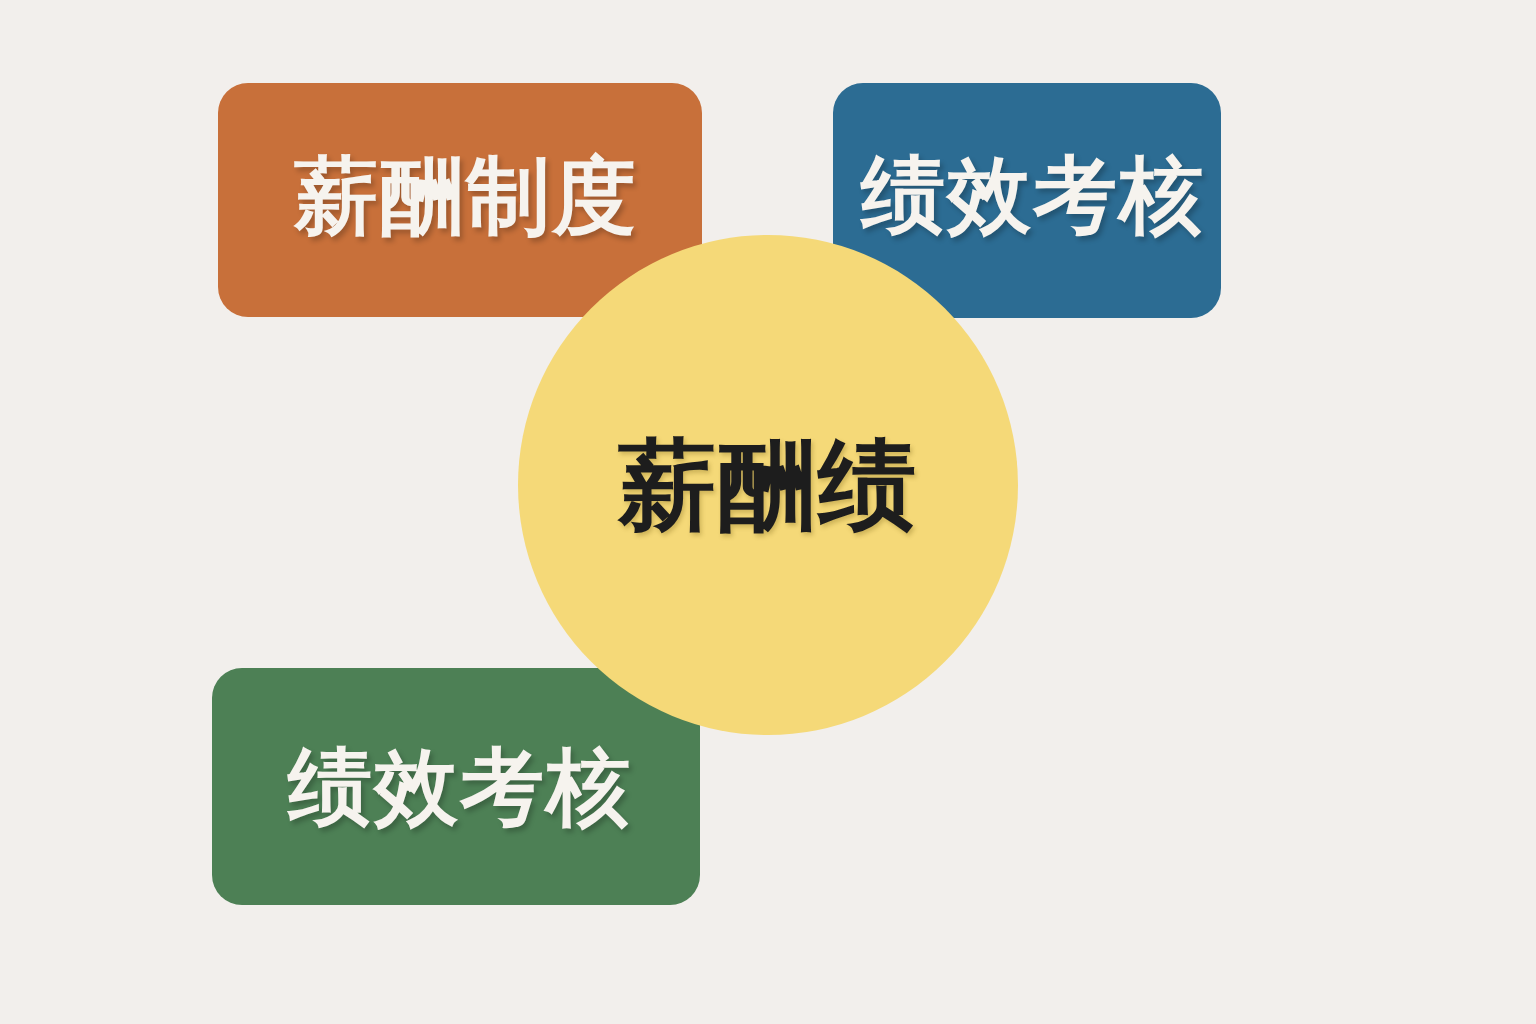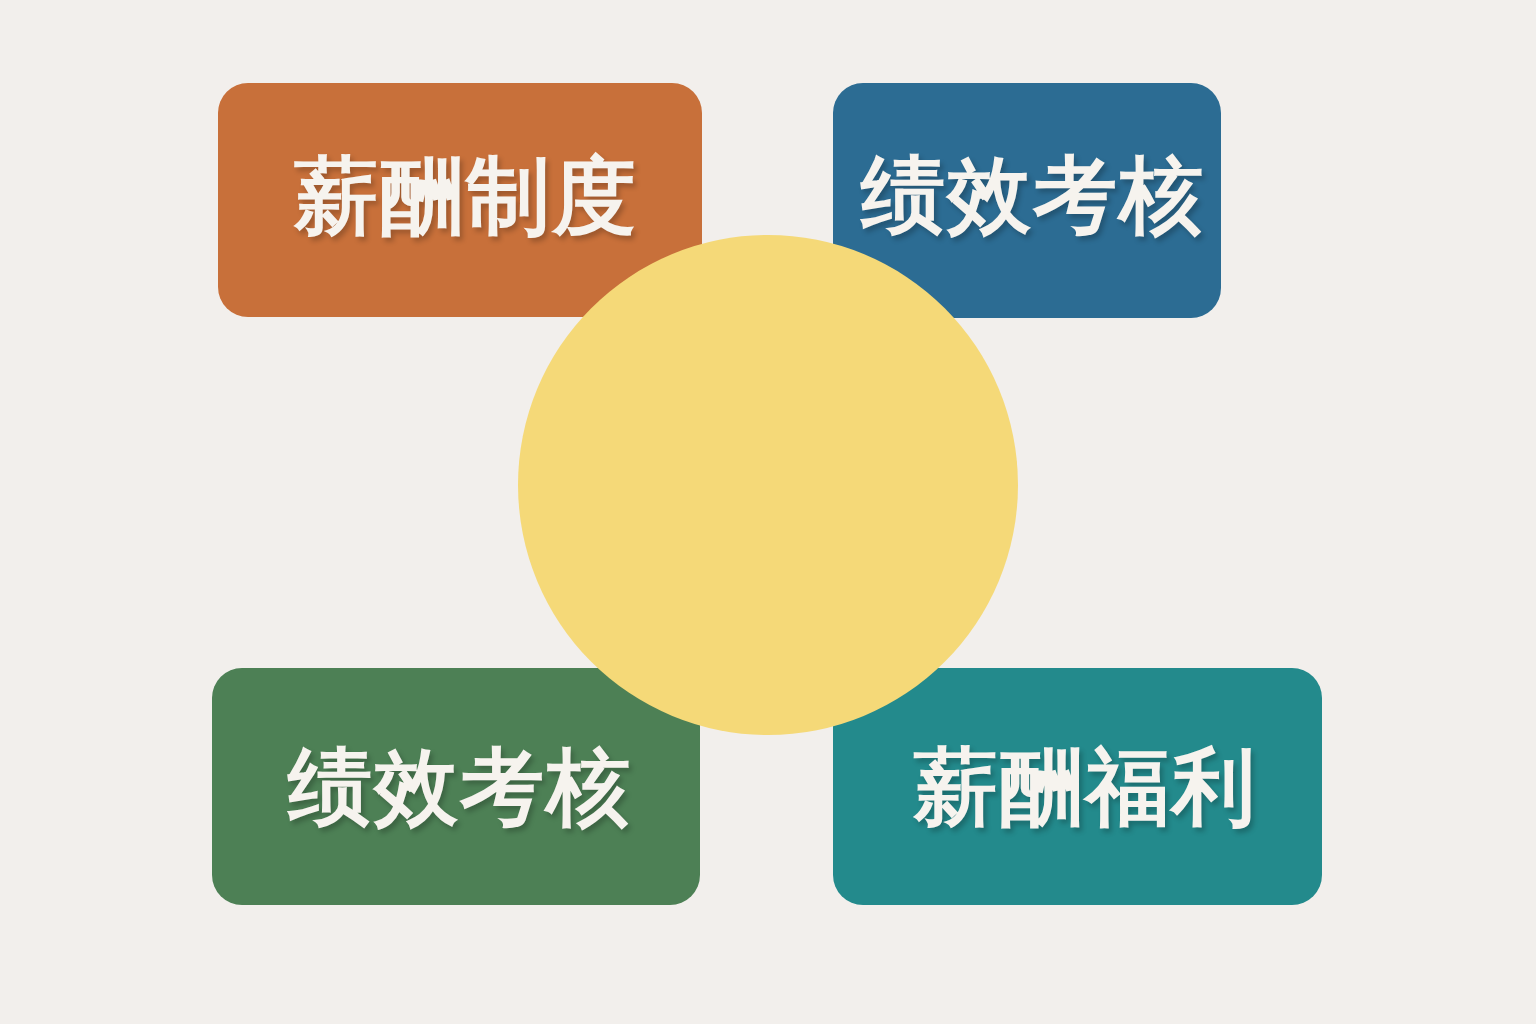--- a/index.html
+++ b/index.html
@@ -116,20 +116,18 @@
   </div>
 
   <div class="qbox" id="box-top-right" style="background: rgb(44, 108, 147);">
     <span class="qlabel" style="color: rgb(246, 243, 238);">绩效考核</span>
   </div>
 
   <div class="qbox" id="box-bottom-left" style="background: rgb(77, 128, 85);">
     <span class="qlabel" style="color: rgb(246, 243, 238);">绩效考核</span>
   </div>
 
-  <div class="qbox" id="box-bottom-right" style="background: rgb(35, 138, 140);">
-    <span class="qlabel" style="color: rgb(246, 243, 238);">薪酬福利</span>
-  </div>
 
   <div id="center-circle" style="background: rgb(245, 217, 120);">
+    <span class="cline cline-1" style="color: rgb(29, 29, 29);">薪酬绩</span>
   </div>
 
 </div>
 
 </body></html>

